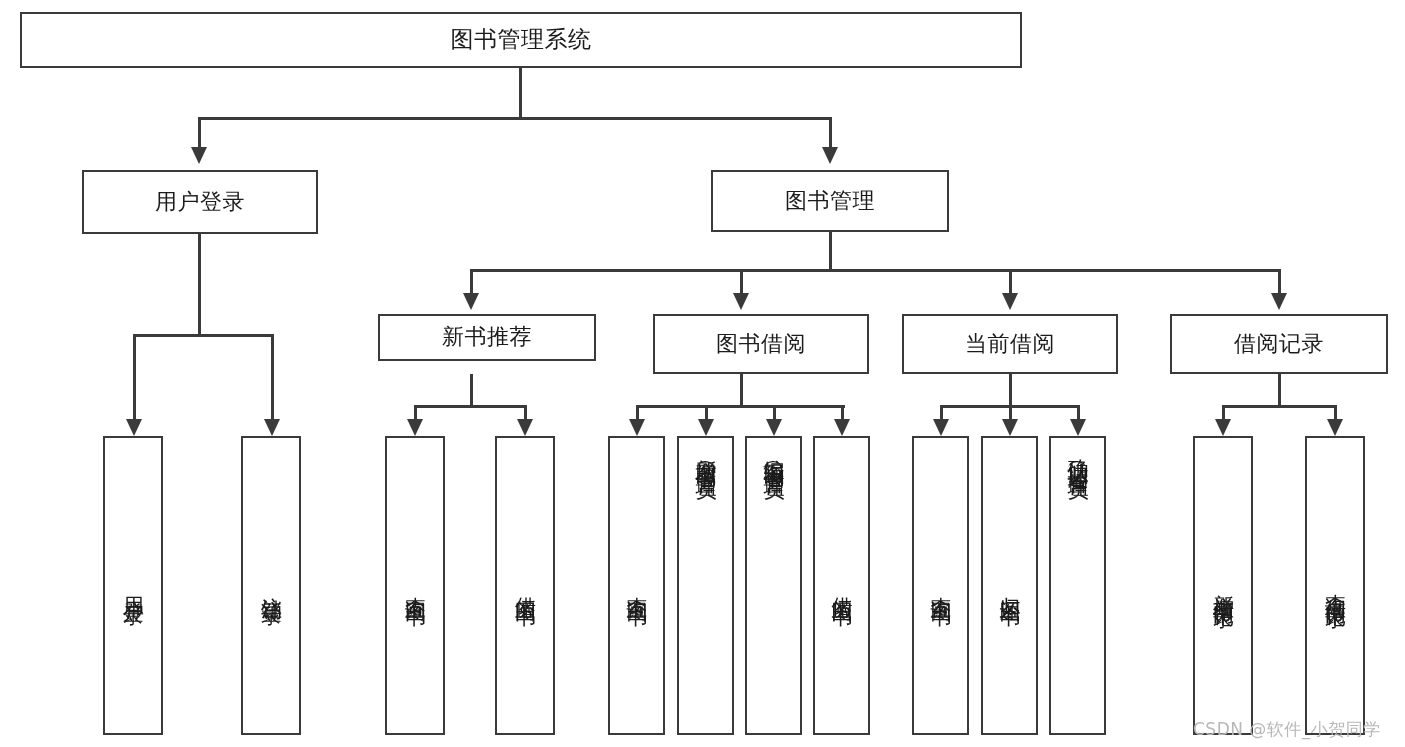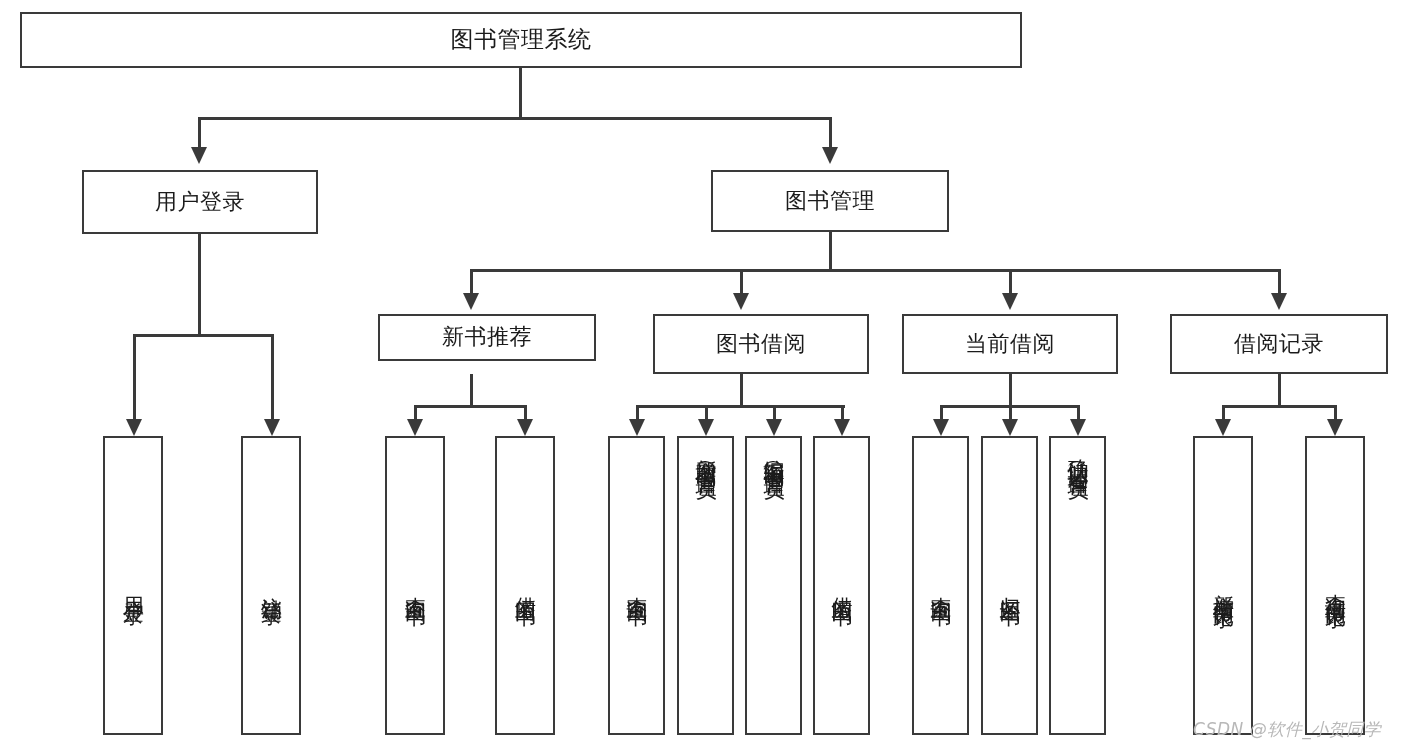--- a/index.html
+++ b/index.html
@@ -66,21 +66,20 @@
     border-right: 8px solid transparent;
     border-top: 17px solid #3a3a3a;
   }
   
   .watermark {
     position: absolute;
     color: #b8b8b8;
     font-size: 17px;
     white-space: nowrap;
     letter-spacing: 0.5px;
-    font-style: italic;
   }
 </style>
 </head>
 <body>
 
 <div id="canvas">
 
   <div class="node root" style="left:20px; top:12px; width:1002px; height:56px;">
     <span>图书管理系统</span>
   </div>

